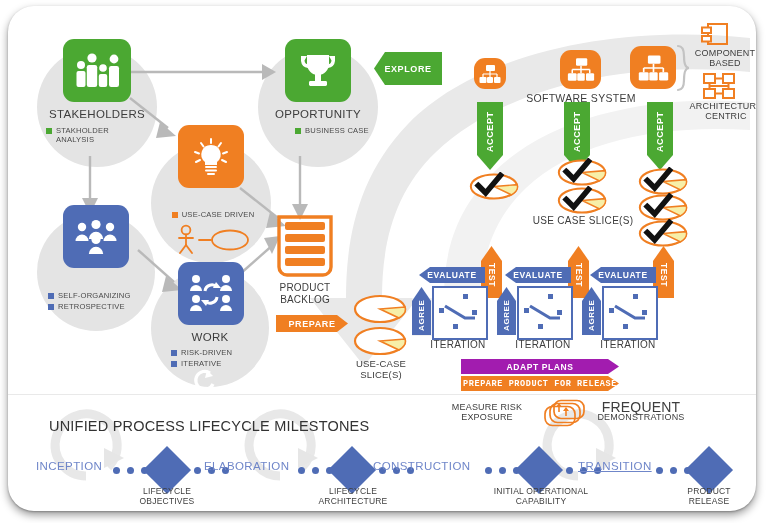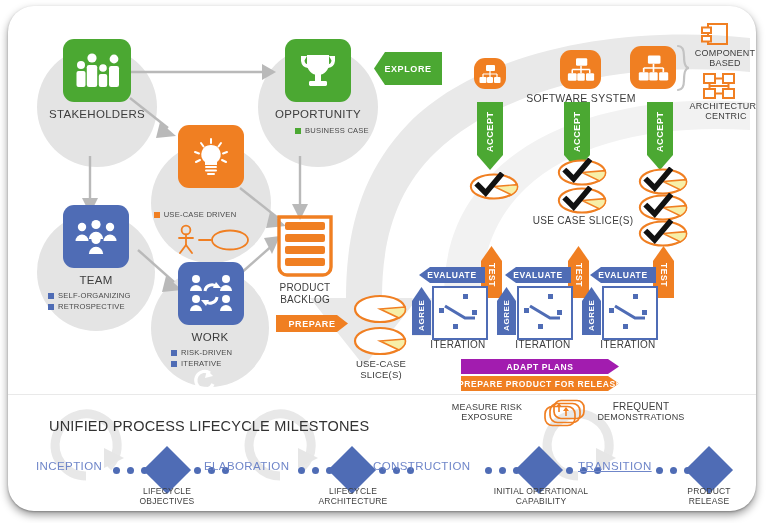--- a/index.html
+++ b/index.html
@@ -134,20 +134,29 @@
           <circle cx="20" cy="6" r="4.6"></circle>
             <rect x="14.8" y="13" width="10.4" height="22" rx="2.2"></rect>
           <circle cx="31" cy="16" r="3.8"></circle>
             <rect x="26.8" y="22" width="8.4" height="13" rx="2"></rect>
           <circle cx="42" cy="7" r="4.4"></circle>
             <rect x="37" y="14" width="10" height="21" rx="2.2"></rect>
         </g>
       </svg>
     </div>
     <div class="abs cap big" style="left:19px;top:102px;width:140px;">STAKEHOLDERS</div>
+    <div class="abs" style="left:38px;top:120px;width:104px;">
+      <div class="bullet-row" style="justify-content:flex-start;">
+        <span class="bullet-sq" style="background:#4BA832;"></span>
+        <span>STAKHOLDER</span>
+      </div>
+      <div class="bullet-row" style="padding-left:10px;">
+        <span>ANALYSIS</span>
+      </div>
+    </div>
 
     <div class="abs tile" style="left:277px;top:33px;width:66px;height:63px;background:#4BA832;">
       <svg width="40" height="38" viewBox="0 0 40 38">
         <g fill="#ffffff">
           <path d="M9 3 h22 v9 a11 11 0 0 1 -22 0 Z"></path>
           <path d="M9 4 h-6 v5 a8 8 0 0 0 7 7 v-3.5 a4.5 4.5 0 0 1 -3.5 -4 Z"></path>
           <path d="M31 4 h6 v5 a8 8 0 0 1 -7 7 v-3.5 a4.5 4.5 0 0 0 3.5 -4 Z"></path>
           <rect x="17" y="21" width="6" height="8"></rect>
           <rect x="11" y="29" width="18" height="5" rx="1.4"></rect>
         </g>
@@ -173,21 +182,21 @@
             <line x1="36" y1="25" x2="32" y2="23"></line>
         </g>
         <path d="M21 8 a9.5 9.5 0 0 1 6 17 v3 h-12 v-3 a9.5 9.5 0 0 1 6 -17 Z" fill="#ffffff"></path>
         <g stroke="#ffffff" stroke-width="2" stroke-linecap="round">
           <line x1="16" y1="30" x2="26" y2="30"></line>
           <line x1="16" y1="33.5" x2="26" y2="33.5"></line>
           <line x1="18" y1="37" x2="24" y2="37"></line>
         </g>
       </svg>
     </div>
-    <div class="abs" style="left:132px;top:204px;width:110px;">
+    <div class="abs" style="left:150px;top:204px;width:110px;">
       <div class="bullet-row" style="justify-content:center;">
         <span class="bullet-sq" style="background:#F07F22;"></span>
         <span>USE-CASE DRIVEN</span>
       </div>
     </div>
     <svg class="abs" style="left:160px;top:216px;" width="90" height="34" viewBox="0 0 90 34">
       <g stroke="#F07F22" stroke-width="1.8" fill="none" stroke-linecap="round">
         <circle cx="18" cy="8" r="4.4"></circle>
         <line x1="18" y1="12.5" x2="18" y2="23"></line>
         <line x1="11" y1="16" x2="25" y2="16"></line>
@@ -205,21 +214,20 @@
             <path d="M2.5 23 a6.5 6.5 0 0 1 13 0 Z"></path>
           <circle cx="23" cy="6.5" r="4.6"></circle>
             <path d="M15.8 21 a7.2 7.2 0 0 1 14.4 0 Z"></path>
           <circle cx="37" cy="9" r="4.2"></circle>
             <path d="M30.5 23 a6.5 6.5 0 0 1 13 0 Z"></path>
           <circle cx="23" cy="21.5" r="4.6"></circle>
             <path d="M15.8 36 a7.2 7.2 0 0 1 14.4 0 Z"></path>
         </g>
       </svg>
     </div>
-    <div class="abs cap big" style="left:18px;top:268px;width:140px;">TEAM</div>
     <div class="abs" style="left:40px;top:285px;width:112px;">
       <div class="bullet-row">
         <span class="bullet-sq" style="background:#4F6CB5;"></span>
         <span>SELF-ORGANIZING</span>
       </div>
       <div class="bullet-row" style="margin-top:2px;">
         <span class="bullet-sq" style="background:#4F6CB5;"></span>
         <span>RETROSPECTIVE</span>
       </div>
     </div>
@@ -458,38 +466,38 @@
           <rect x="29" y="6" width="5" height="5"></rect>
           <rect x="38" y="22" width="5" height="5"></rect>
           <rect x="19" y="36" width="5" height="5"></rect>
         </g>
         <path d="M11 18 L31 30 L41 30" fill="none" stroke="#4F6CB5" stroke-width="3.2"></path>
       </svg>
     </div>
     <div class="abs cap" style="left:580px;top:333px;width:80px;font-size:10px;">ITERATION</div>
 
     <div class="abs chev chev-r" style="left:453px;top:353px;width:158px;height:15px;background:#a21caf;font-size:8.5px;">ADAPT PLANS</div>
-    <div class="abs chev chev-r" style="left:453px;top:370px;width:158px;height:15px;background:#F07F22;font-size:8.5px;">PREPARE PRODUCT FOR RELEASE</div>
+    <div class="abs chev chev-r" style="left:453px;top:370px;width:158px;height:15px;background:#F07F22;font-size:8.5px;font-family:Liberation Mono, monospace;">PREPARE PRODUCT FOR RELEASE</div>
 
     <div class="abs smalltxt" style="left:427px;top:396px;width:104px;font-size:9px;">MEASURE RISK</div>
     <div class="abs smalltxt" style="left:427px;top:406px;width:104px;font-size:9px;">EXPOSURE</div>
     <svg class="abs" style="left:534px;top:393px;" width="44" height="28" viewBox="0 0 44 28">
       <g fill="none" stroke="#F07F22" stroke-width="1.7">
         <rect x="12" y="1.5" width="30" height="18" rx="7"></rect>
         <rect x="8" y="4.5" width="30" height="19" rx="7.5"></rect>
         <rect x="3" y="7.5" width="30" height="19" rx="7.5"></rect>
       </g>
       <g stroke="#F07F22" stroke-width="1.6" fill="none">
         <line x1="17" y1="6" x2="17" y2="13"></line>
           <polygon points="17,4 20,8 14,8" fill="#F07F22" stroke="none"></polygon>
         <line x1="24" y1="10" x2="24" y2="17"></line>
           <polygon points="24,8 27,12 21,12" fill="#F07F22" stroke="none"></polygon>
       </g>
     </svg>
-    <div class="abs smalltxt" style="left:573px;top:396px;width:120px;font-size:10px;">FREQUENT</div>
+    <div class="abs smalltxt" style="left:573px;top:396px;width:120px;font-size:14px;">FREQUENT</div>
     <div class="abs smalltxt" style="left:573px;top:406px;width:120px;font-size:9px;">DEMONSTRATIONS</div>
 
     <div class="sep" style="left:0px;top:388px;width:748px;"></div>
 
     <div class="abs title" style="left:41px;top:412px;">UNIFIED PROCESS LIFECYCLE MILESTONES</div>
 
     <div class="abs phase" style="left:28px;top:454px;">INCEPTION</div>
     <div class="abs dots" style="left:105px;top:461px;">
         <span class="dot"></span>
         <span class="dot"></span>

